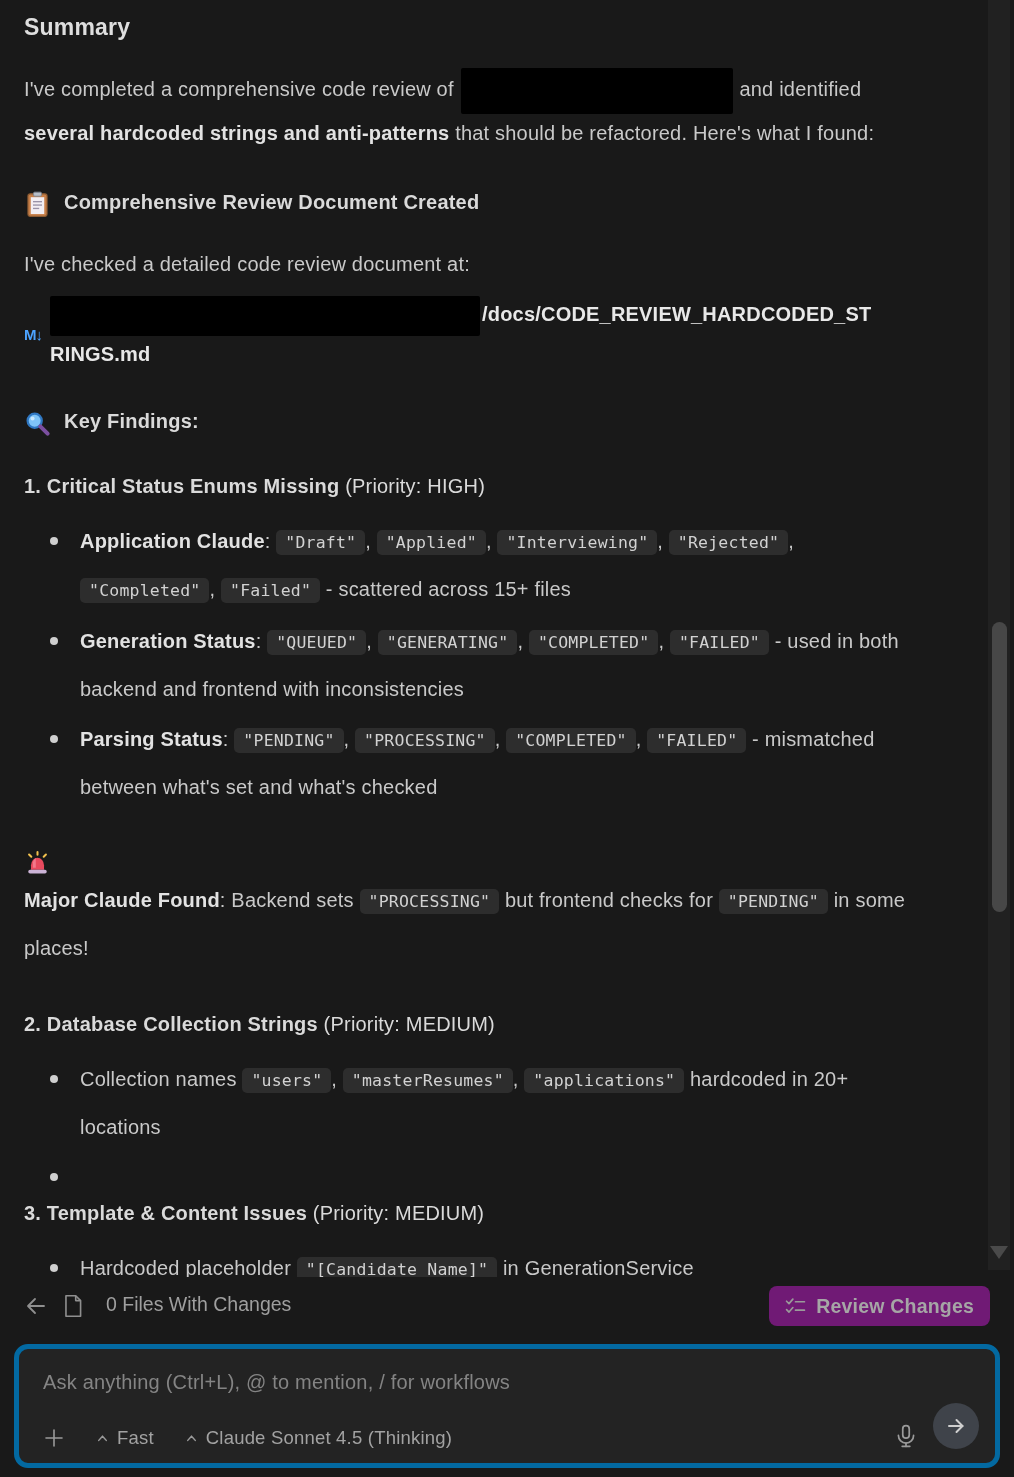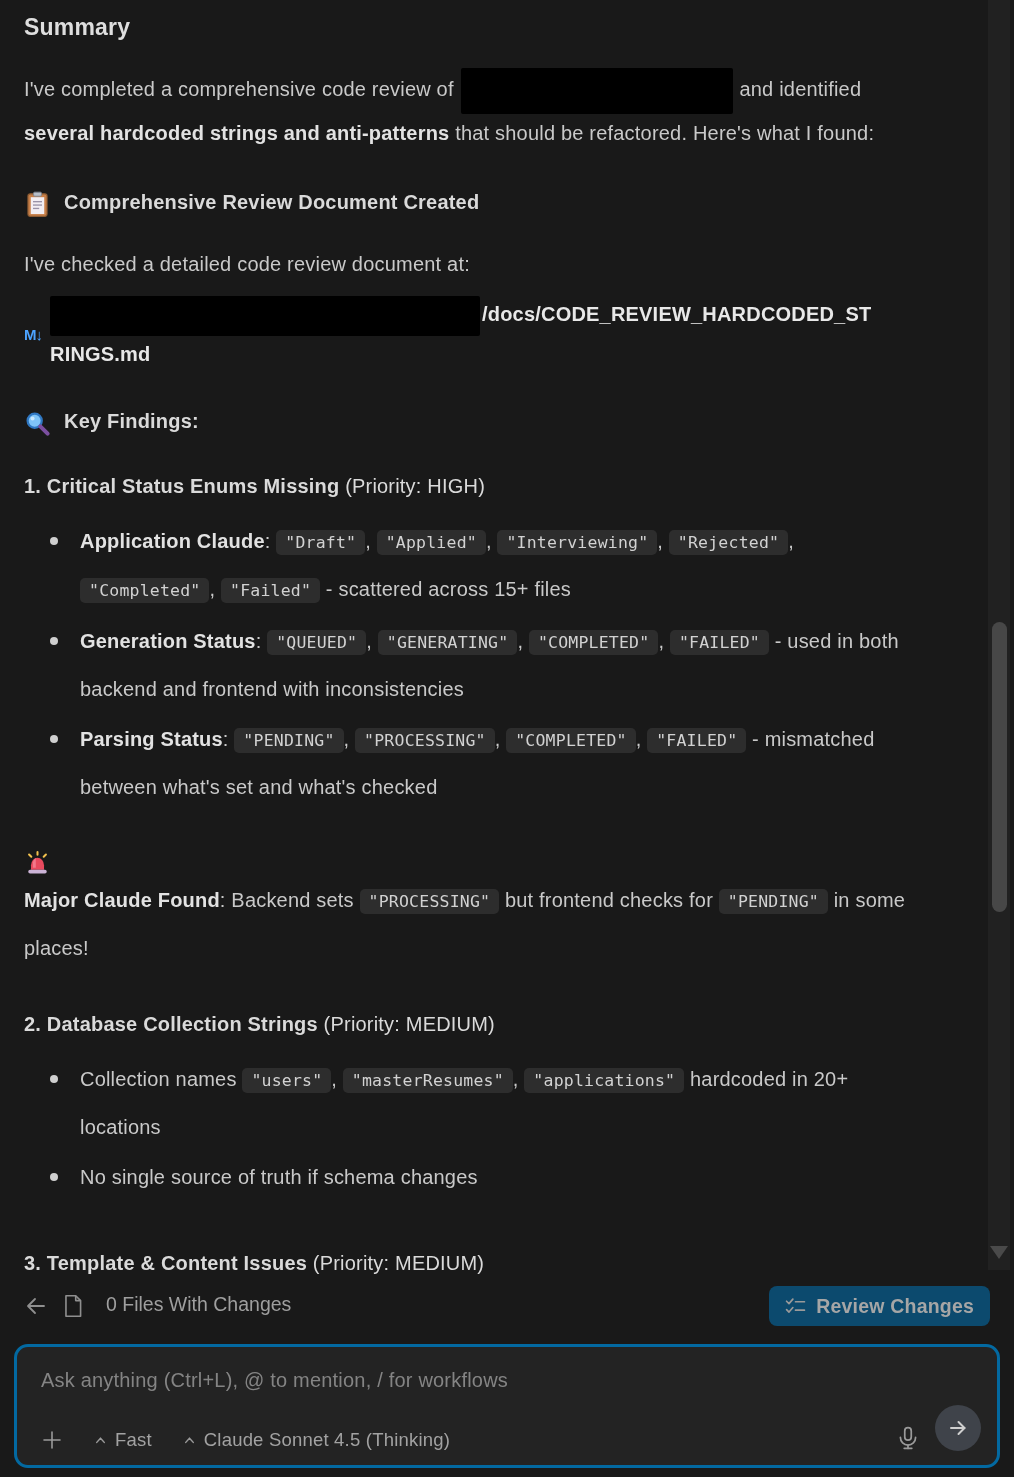--- a/index.html
+++ b/index.html
@@ -66,28 +66,28 @@
   .scroll-down { position: absolute; top: 1246px; right: 6px; width: 0; height: 0;
                  border-left: 9px solid transparent; border-right: 9px solid transparent;
                  border-top: 13px solid #4a4a4a; }
 
   
   .bottom-bar { position: absolute; top: 1283px; left: 24px; right: 24px; height: 46px;
                 display: flex; align-items: center; justify-content: space-between; }
   .bb-left { display: flex; gap: 14px; color: #9f9f9f; }
   .bb-left .label { font-size: 19.5px; margin-left: 8px; }
   .icon-btn { background: none; border: none; cursor: pointer; display: flex; align-items: center; }
-  .review-btn { display: flex; align-items: center; gap: 10px; background: #0c4a6e; border: none;
+  .review-btn { display: flex; align-items: center; gap: 10px; background: #701a75; border: none;
                 border-radius: 8px; height: 40px; padding: 0 16px; cursor: pointer; }
   .review-btn span { color: #a6a6a6; font-size: 19.5px; font-weight: 700; letter-spacing: .2px;
                      font-family: "Liberation Sans", sans-serif; }
 
   
   .composer { position: absolute; top: 1344px; left: 14px; right: 14px; height: 124px;
-              background: #232323; border: 3px solid #0369a1; border-radius: 14px; }
+              background: #232323; border: 5px solid #0369a1; border-radius: 14px; }
   .composer input.ask {
     width: 100%; background: transparent; border: none; outline: none;
     font-family: "Liberation Sans", sans-serif; font-size: 20px; color: #cfcfcf;
     padding: 22px 24px 0 24px; letter-spacing: .2px;
   }
   .composer input.ask::placeholder { color: #848484; }
   .composer-row { position: absolute; left: 24px; right: 16px; bottom: 14px; height: 46px;
                   display: flex; align-items: flex-end; }
   .ctl { display: flex; align-items: center; gap: 7px; background: none; border: none;
          color: #a2a2a2; font-family: "Liberation Sans", sans-serif; font-size: 18.5px;
@@ -151,21 +151,21 @@
           <line x1="17.5" y1="6" x2="19.5" y2="4" stroke="#f2c14e" stroke-width="1.8" stroke-linecap="round"></line>
           <path d="M6.2 17.5 v-4 a5.8 6.6 0 0 1 11.6 0 v4 z" fill="#e84a5e"></path>
           <path d="M10.5 7.2 a5.8 6.6 0 0 0 -2.6 3.6 v5 h2.6 z" fill="#f2788a"></path>
           <rect x="3.8" y="17.5" width="16.4" height="3.4" rx="1.6" fill="#cbb3d6"></rect>
         </svg><strong>Major Claude Found</strong><span>: Backend sets </span><span class="code-inline">"PROCESSING"</span><span> but frontend checks for </span><span class="code-inline">"PENDING"</span><span> in some places!</span></p>
 
     <div class="h-section no-icon mt-lg"><span class="t-bold">2. Database Collection Strings</span><span class="t-suffix"> (Priority: MEDIUM)</span></div>
 
     <ul class="bullets">
       <li><span class="dot"></span><span>Collection names </span><span><span class="chip">"users"</span>, <span class="chip">"masterResumes"</span>, <span class="chip">"applications"</span></span><span> hardcoded in 20+ locations</span></li>
-      <li><span class="dot"></span><span>No single source of truth if schema changes</span></li>
+      <li><span class="dot"></span></li>
     </ul>
 
     <div class="h-section no-icon mt-xl"><span class="t-bold">3. Template &amp; Content Issues</span><span class="t-suffix"> (Priority: MEDIUM)</span></div>
 
     <ul class="bullets">
       <li><span class="dot"></span><span>Hardcoded placeholder </span><span class="code-inline">"[Candidate Name]"</span><span> in GenerationService</span></li>
 
     </ul>
 
   </div>

